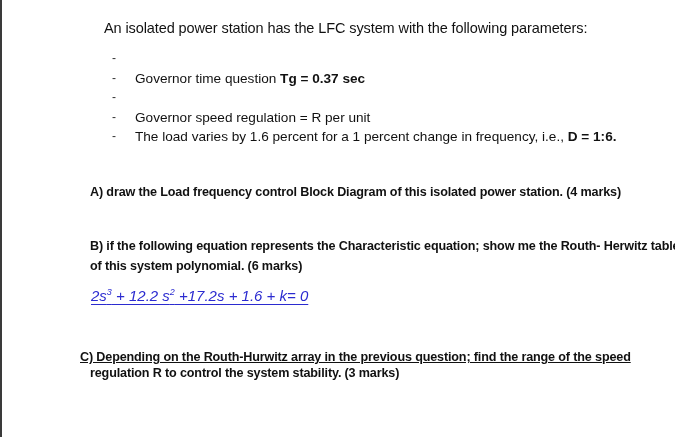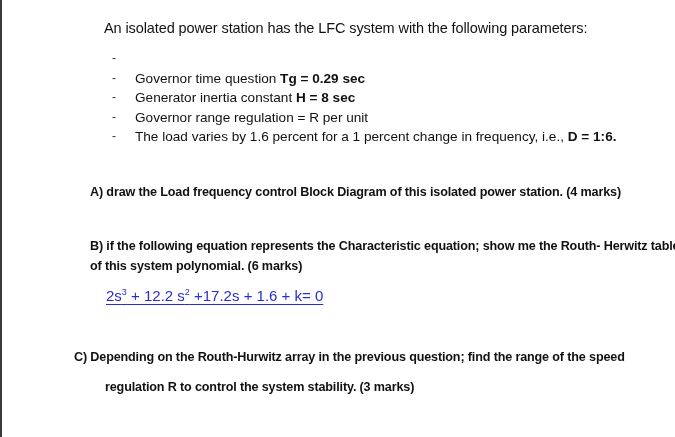--- a/index.html
+++ b/index.html
@@ -11,48 +11,47 @@
     .abs { position: absolute; white-space: nowrap; }
     .intro { left: 88px; top: 20px; font-size: 14.5px; letter-spacing: -0.1px; margin-left: 16px; }
     .bullet-list { position: absolute; left: 112px; top: 49px; margin: 0; padding: 0; list-style: none; }
     .bullet-list li { height: 19.6px; line-height: 19.6px; font-size: 13.6px; white-space: nowrap; display: flex; }
     .bullet-list .dash { width: 23px; font-size: 12px; color: #333; }
     .bullet-list b { font-weight: bold; }
     .q { font-weight: bold; font-size: 12.6px; letter-spacing: -0.15px; }
     .qa { left: 90px; top: 185px; }
     .qb1 { left: 90px; top: 239px; }
     .qb2 { left: 90px; top: 259px; }
-    .eq { left: 106px; top: 287px; font-size: 15px; color: #2b2bd0;
+    .eq { left: 91px; top: 287px; font-size: 15px; font-style: italic; color: #2b2bd0;
           text-decoration: underline; text-decoration-color: #2b2bd0; text-underline-offset: 3px; }
     .eq sup { font-size: 9px; vertical-align: 6px; line-height: 0; }
-    .qc1 { left: 74px; top: 350px; }
-    .qc2 { left: 90px; top: 380px; margin-left: 15px; }
+    .qc1 { left: 80px; top: 350px; text-decoration: underline; }
+    .qc2 { left: 90px; top: 366px; }
   </style>
 </head>
 <body>
 
 <div class="left-border"></div>
 
 <div class="abs intro">An isolated power station has the LFC system with the following parameters:</div>
 
 <ul class="bullet-list">
   <li>
     <span class="dash">-</span>
   </li>
   <li>
     <span class="dash">-</span>
-    <span><span>Governor time question </span><b>Tg = 0.29 sec</b></span>
+    <span><span>Governor time question </span><b>Tg = 0.37 sec</b></span>
   </li>
   <li>
     <span class="dash">-</span>
-    <span><span>Generator inertia constant </span><b>H = 8 sec</b></span>
   </li>
   <li>
     <span class="dash">-</span>
-    <span><span>Governor range regulation = R per unit</span><b></b></span>
+    <span><span>Governor speed regulation = R per unit</span><b></b></span>
   </li>
   <li>
     <span class="dash">-</span>
     <span><span>The load varies by 1.6 percent for a 1 percent change in frequency, i.e., </span><b>D = 1:6.</b></span>
   </li>
 </ul>
 
 <div class="abs q qa">A) draw the Load frequency control Block Diagram of this isolated power station.  (4 marks)</div>
 
 <div class="abs q qb1">B)  if the following equation represents the Characteristic equation; show me the Routh- Herwitz table</div>

